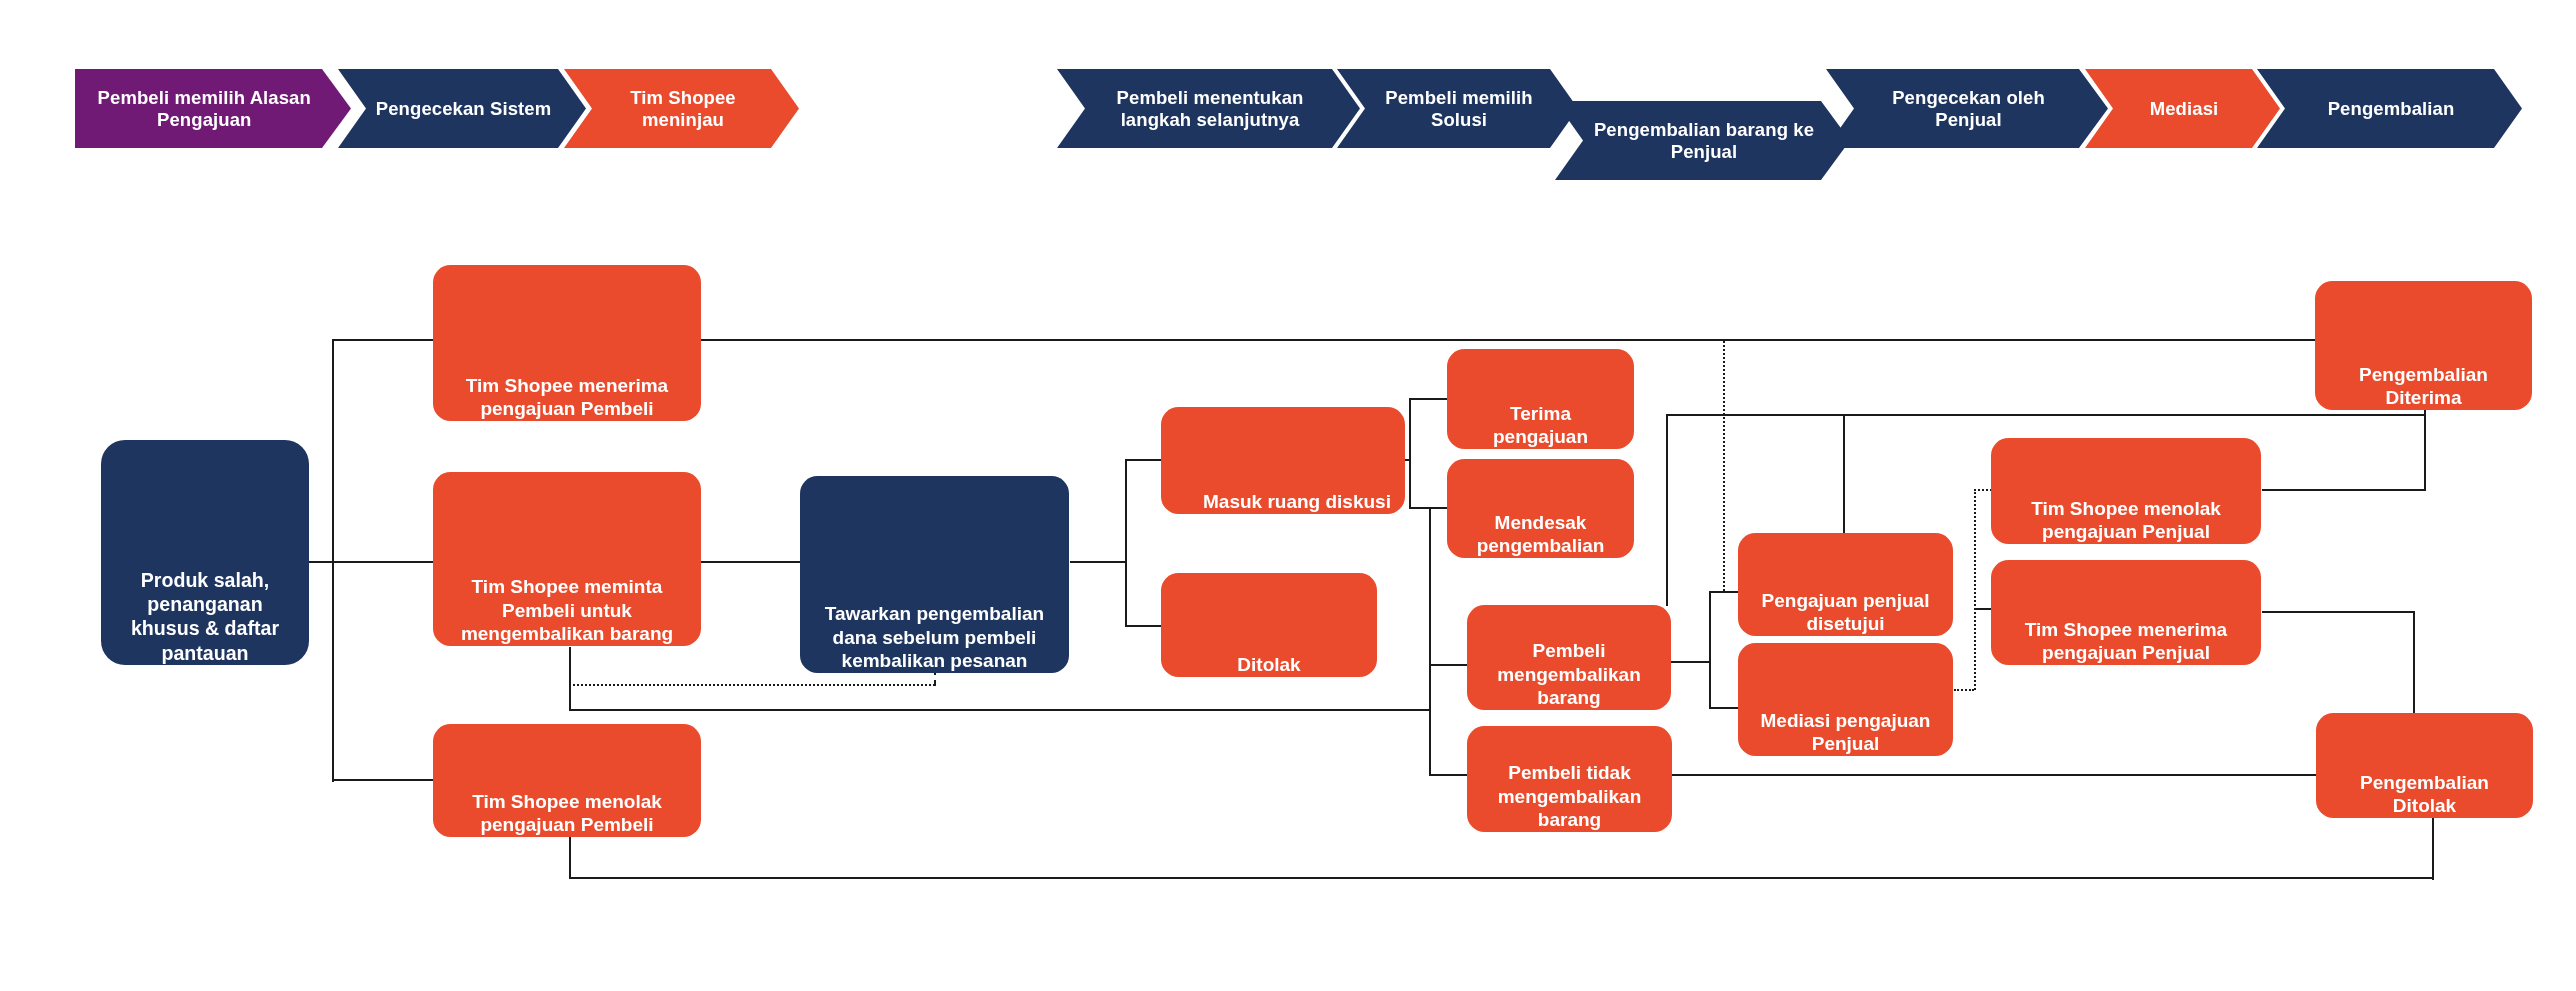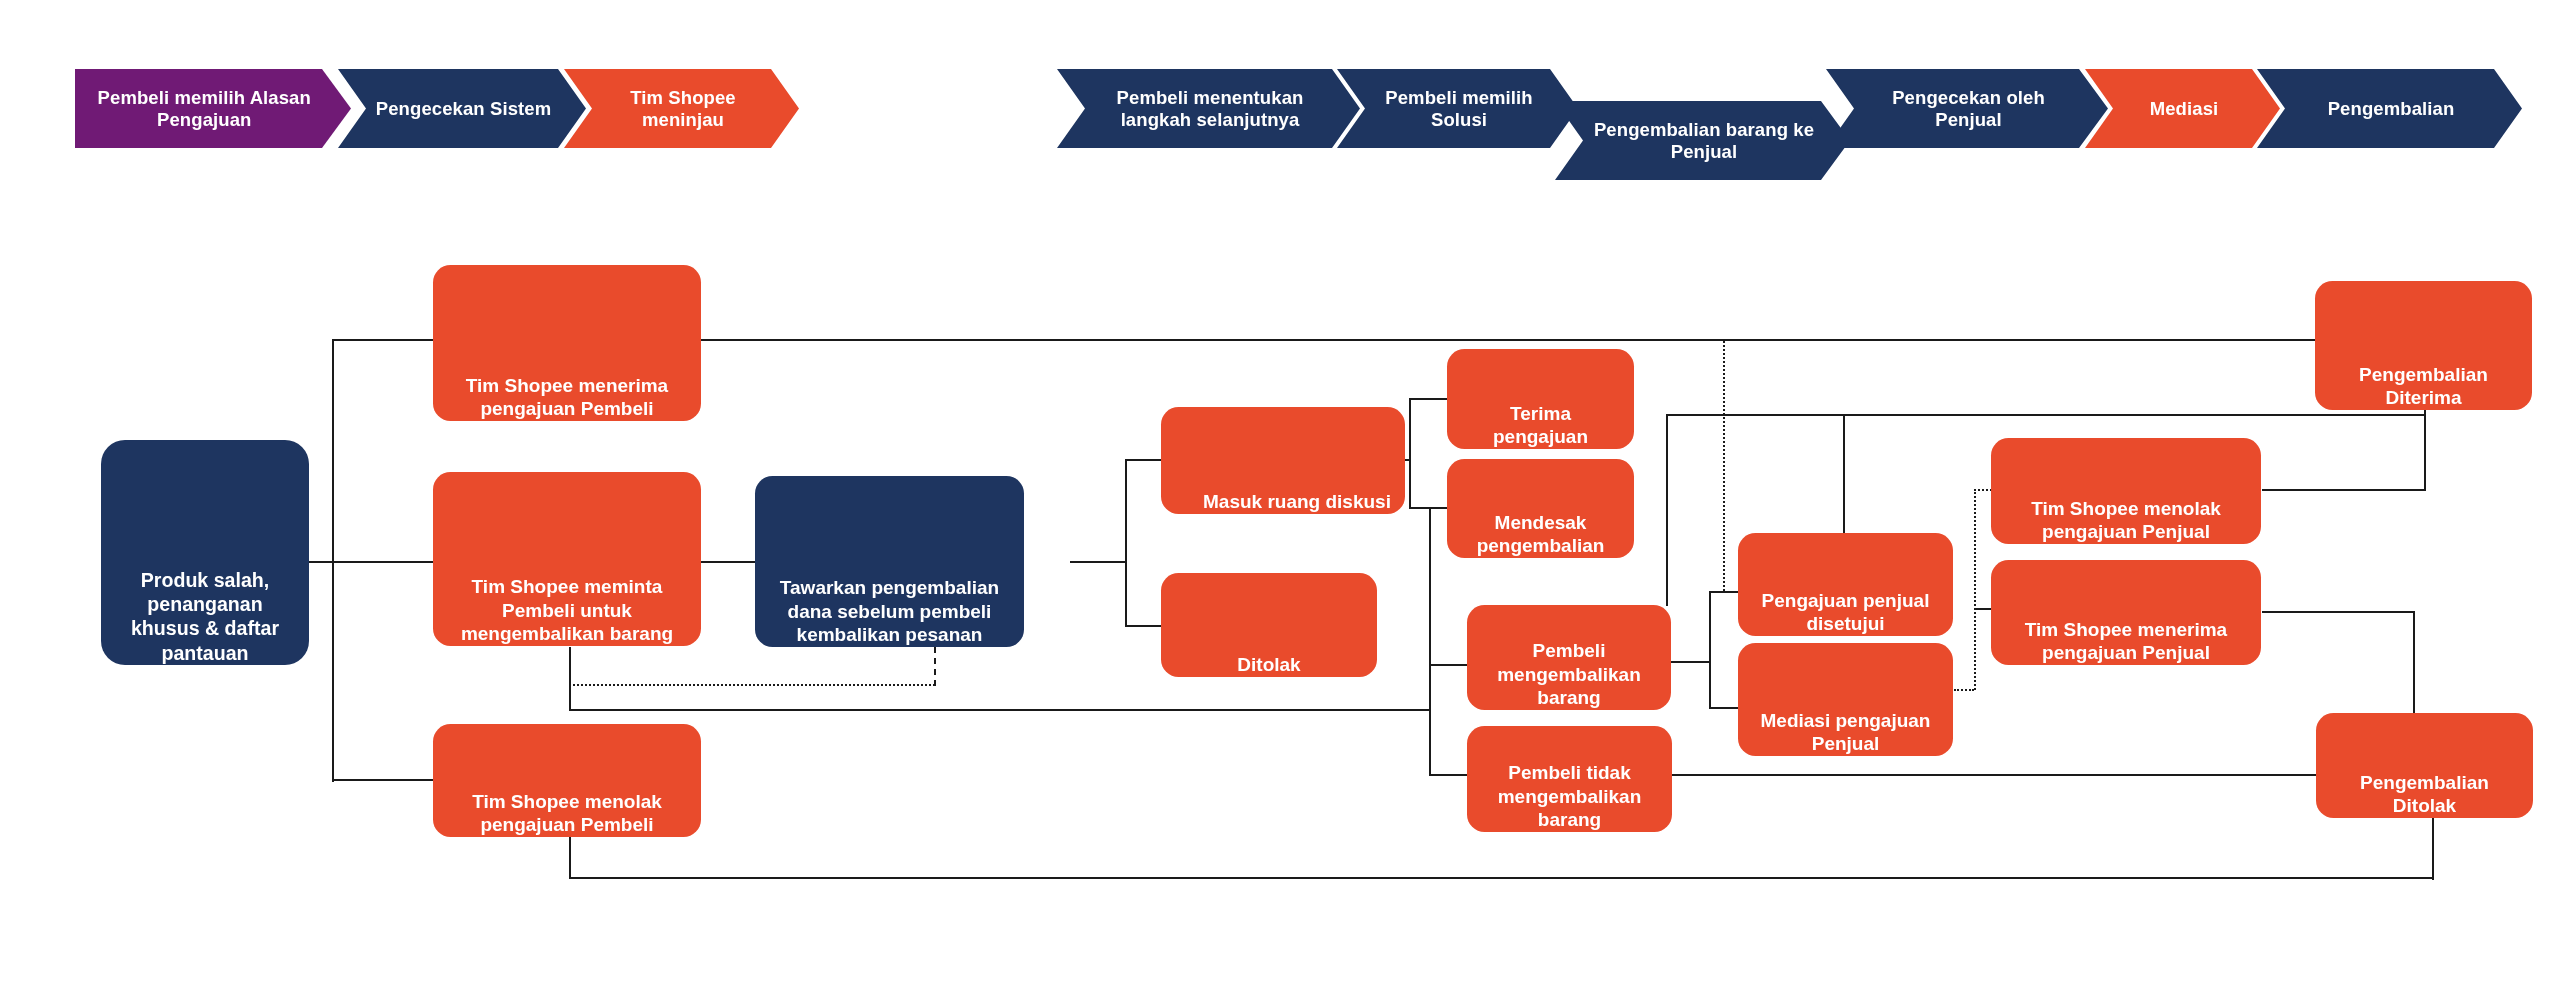--- a/index.html
+++ b/index.html
@@ -60,21 +60,21 @@
       </div>
       <div class="node" style="left: 433px; top: 265px; width: 268px; height: 156px; background: rgb(233, 75, 44);">
         <span>Tim Shopee menerima pengajuan Pembeli</span>
       </div>
       <div class="node" style="left: 433px; top: 472px; width: 268px; height: 174px; background: rgb(233, 75, 44);">
         <span>Tim Shopee meminta Pembeli untuk mengembalikan barang</span>
       </div>
       <div class="node" style="left: 433px; top: 724px; width: 268px; height: 113px; background: rgb(233, 75, 44);">
         <span>Tim Shopee menolak pengajuan Pembeli</span>
       </div>
-      <div class="node" style="left: 755px; top: 476px; width: 269px; height: 171px; background: rgb(30, 53, 96);">
+      <div class="node" style="left: 800px; top: 476px; width: 269px; height: 197px; background: rgb(30, 53, 96);">
         <span>Tawarkan pengembalian dana sebelum pembeli kembalikan pesanan</span>
       </div>
       <div class="node" style="left: 1161px; top: 407px; width: 216px; height: 107px; background: rgb(233, 75, 44); padding-left: 28px;">
         <span>Masuk ruang diskusi</span>
       </div>
       <div class="node" style="left: 1161px; top: 573px; width: 216px; height: 104px; background: rgb(233, 75, 44);">
         <span>Ditolak</span>
       </div>
       <div class="node" style="left: 1447px; top: 349px; width: 187px; height: 100px; background: rgb(233, 75, 44);">
         <span>Terima pengajuan</span>

